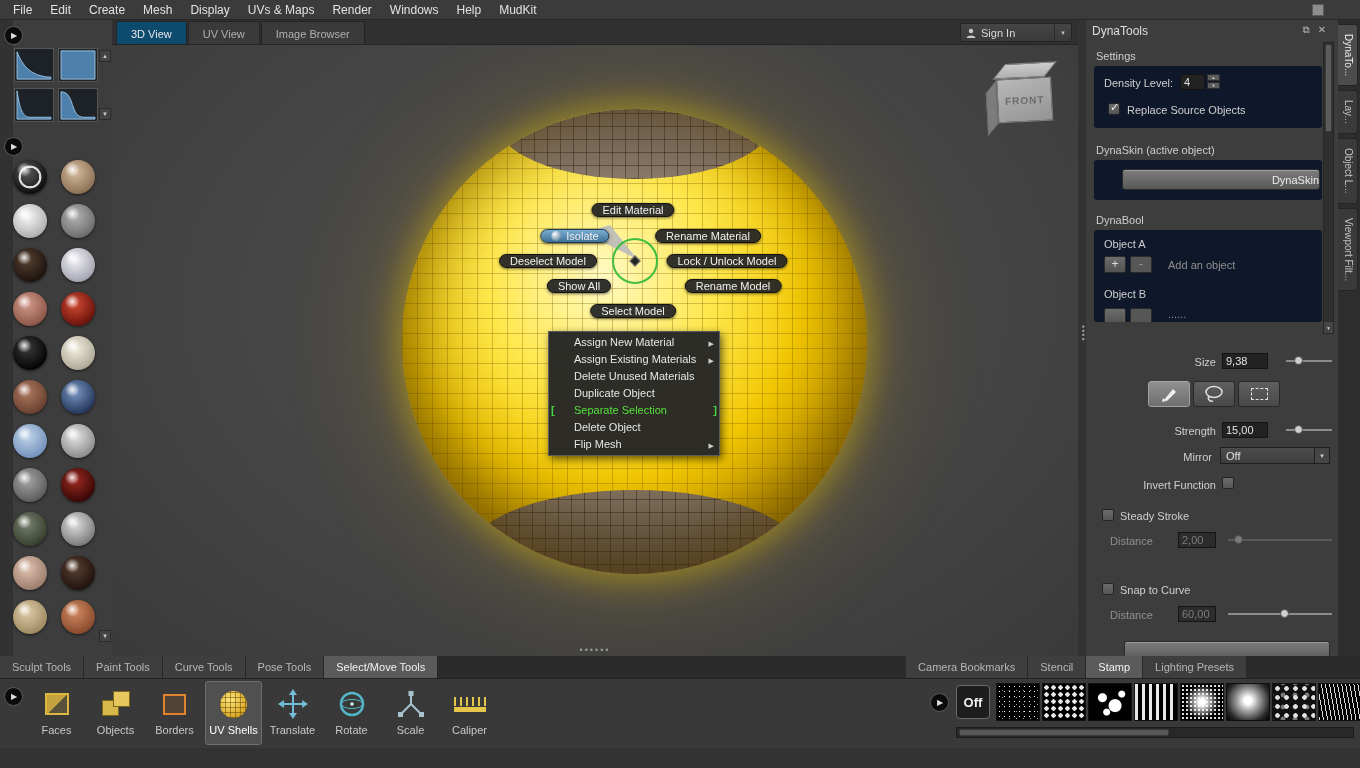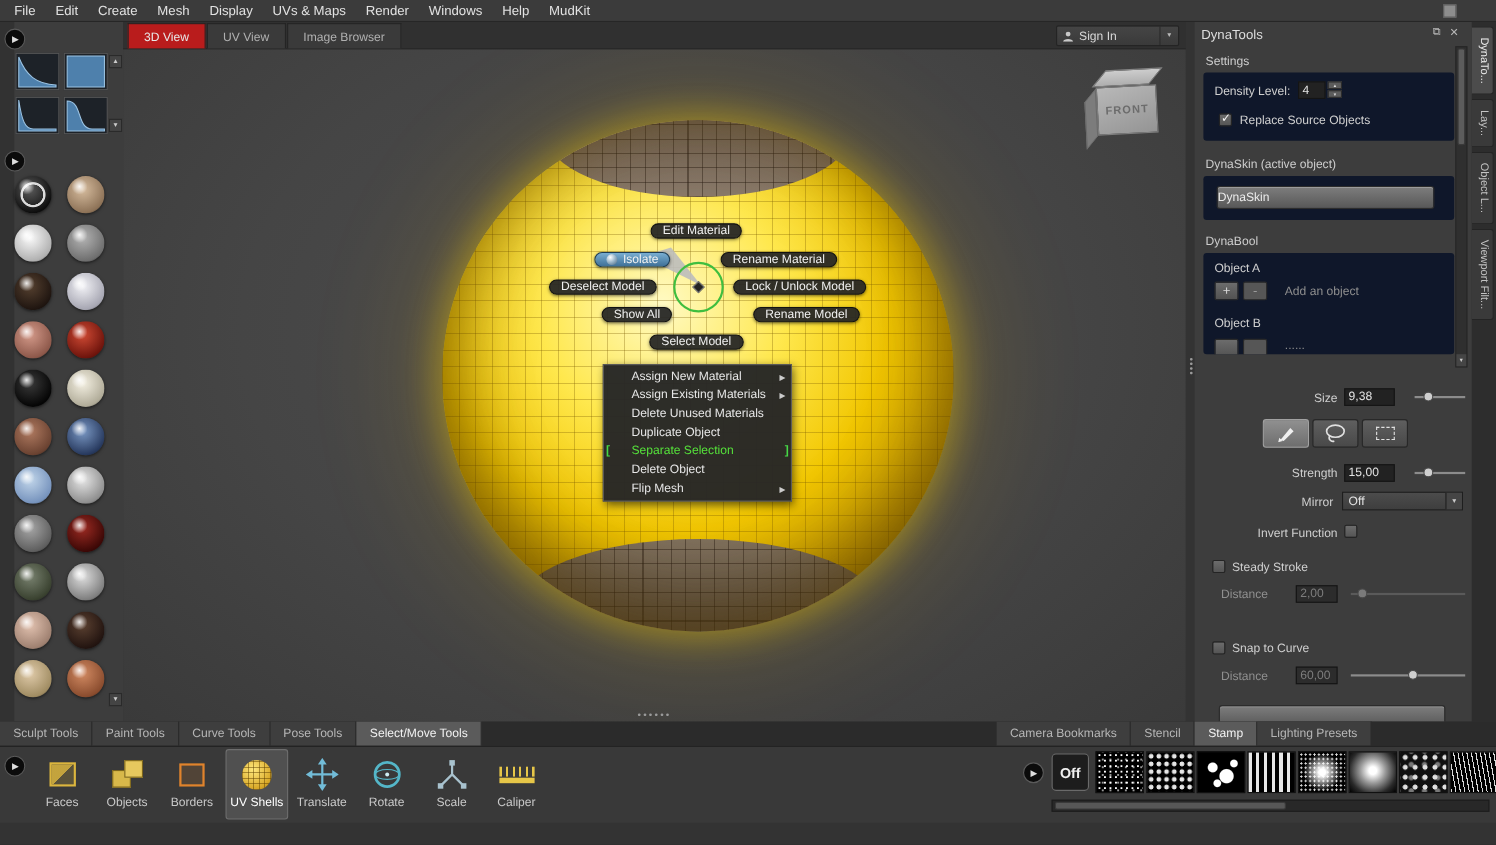--- a/index.html
+++ b/index.html
@@ -28,21 +28,21 @@
   #swatches{position:absolute;left:6px;top:140px;width:100px;display:grid;
     grid-template-columns:48px 48px;justify-items:center;row-gap:10px;}
   .swatch{width:34px;height:34px;border-radius:50%;box-shadow:0 1px 3px rgba(0,0,0,.6);}
 
   
   #viewport{position:absolute;left:112px;top:20px;width:966px;height:636px;}
   #vp-tabbar{position:absolute;left:0;top:0;width:966px;height:25px;background:#303030;
     border-bottom:1px solid #242424;display:flex;align-items:stretch;padding-left:4px;}
   .vtab{padding:0 14px;line-height:24px;font-size:11px;background:#3a3a3a;color:#b0b0b0;
     border:1px solid #242424;border-bottom:none;margin-right:1px;margin-top:1px;}
-  .vtab.active{background:#b91c1c;color:#e8e8e8;}
+  .vtab.active{background:#0c4a6e;color:#e8e8e8;}
   #signin{position:absolute;right:6px;top:3px;width:112px;height:19px;display:flex;align-items:center;
     gap:5px;padding:0 5px;background:linear-gradient(#454545,#3a3a3a);border:1px solid #242424;border-radius:2px;}
   #signin .si-label{color:#d8d8d8;font-size:11px;flex:1;}
   #signin .dd-arrow{border-left:1px solid #2a2a2a;padding-left:5px;height:100%;display:flex;align-items:center;}
   #signin .dd-arrow::after{content:"▼";font-size:6px;color:#bbb;}
 
   #vp-canvas{position:absolute;left:0;top:25px;width:966px;height:611px;overflow:hidden;
     background:radial-gradient(ellipse at 50% 42%,#4d4d4d 0%,#454545 55%,#3a3a3a 100%);}
 
   #sphere{position:absolute;left:290px;top:64px;width:465px;height:465px;border-radius:50%;overflow:hidden;
@@ -130,21 +130,21 @@
   .spin{position:absolute;display:flex;flex-direction:column;gap:1px;}
   .sbtn{width:13px;height:7px;background:#5c5c5c;border:1px solid #2c2c2c;display:flex;
     align-items:center;justify-content:center;}
   .sbtn::after{font-size:4px;color:#ddd;line-height:4px;}
   .arr-u::after{content:"▲";}
   .arr-dn::after{content:"▼";}
   .cbx{position:absolute;width:12px;height:12px;background:linear-gradient(#6c6c6c,#555);
     border:1px solid #242424;border-radius:2px;}
   .cbx.checked::after{content:"✓";position:absolute;left:1px;top:-3px;font-size:11px;color:#f4f4f4;}
   .bigbtn{position:absolute;background:linear-gradient(#7d7d7d,#585858);border:1px solid #2c2c2c;
-    border-radius:3px;color:#ececec;text-align:left;font-size:11px;box-shadow:inset 0 1px 0 #9b9b9b;}
+    border-radius:3px;color:#ececec;text-align:right;font-size:11px;box-shadow:inset 0 1px 0 #9b9b9b;margin-left:16px;}
   .sqbtn{position:absolute;width:22px;height:17px;background:linear-gradient(#6c6c6c,#525252);
     border:1px solid #2a2a2a;border-radius:2px;color:#dcdcdc;text-align:center;line-height:15px;font-size:12px;}
   .sqbtn.dim{background:#565656;color:#9a9a9a;}
   .vscroll{position:absolute;right:4px;top:22px;width:11px;height:292px;background:#2f2f2f;border:1px solid #262626;}
   .vthumb{position:absolute;left:1px;top:1px;width:7px;height:88px;background:#5c5c5c;border:1px solid #3a3a3a;border-radius:2px;}
   .vsb-btn{position:absolute;left:0;bottom:0;width:9px;height:11px;background:#454545;
     display:flex;align-items:center;justify-content:center;}
   .vsb-btn::after{content:"▼";font-size:5px;color:#ccc;}
 
   .sl{position:absolute;height:16px;}

